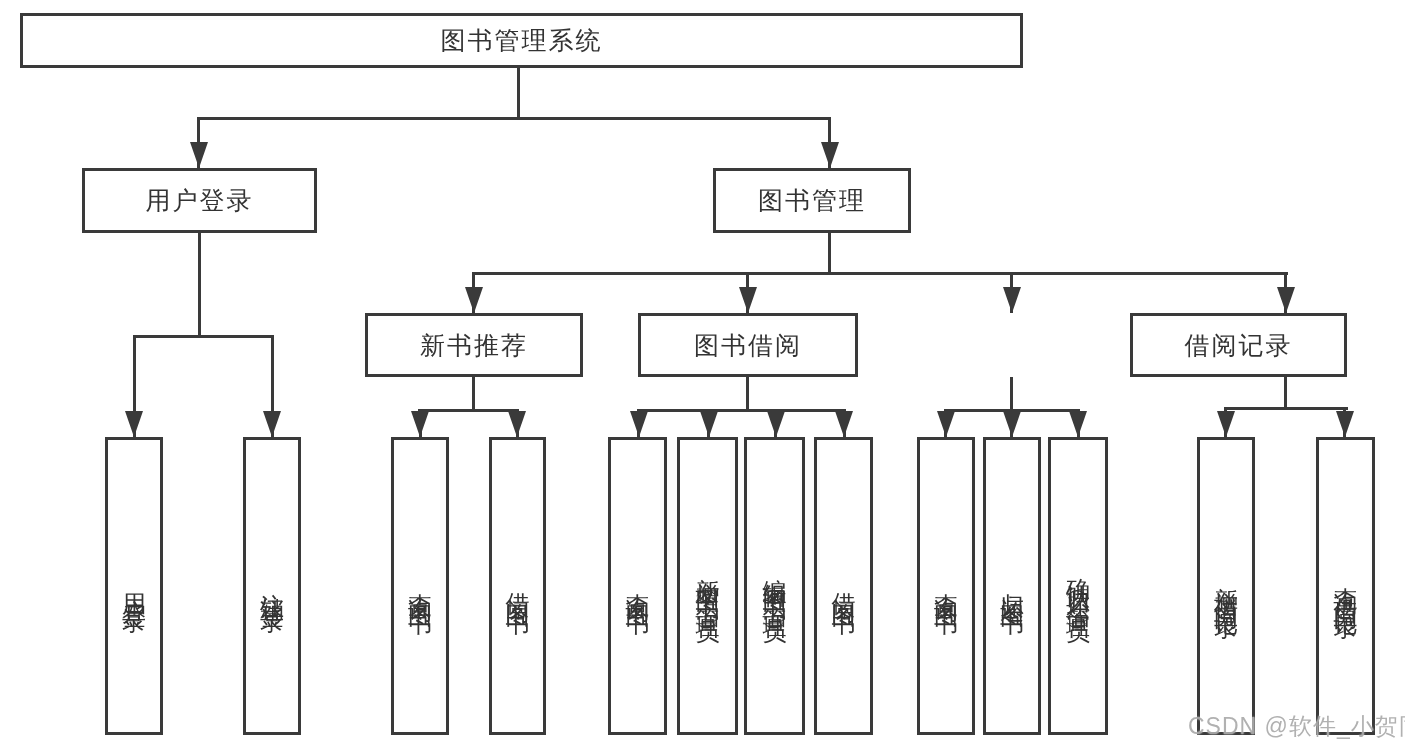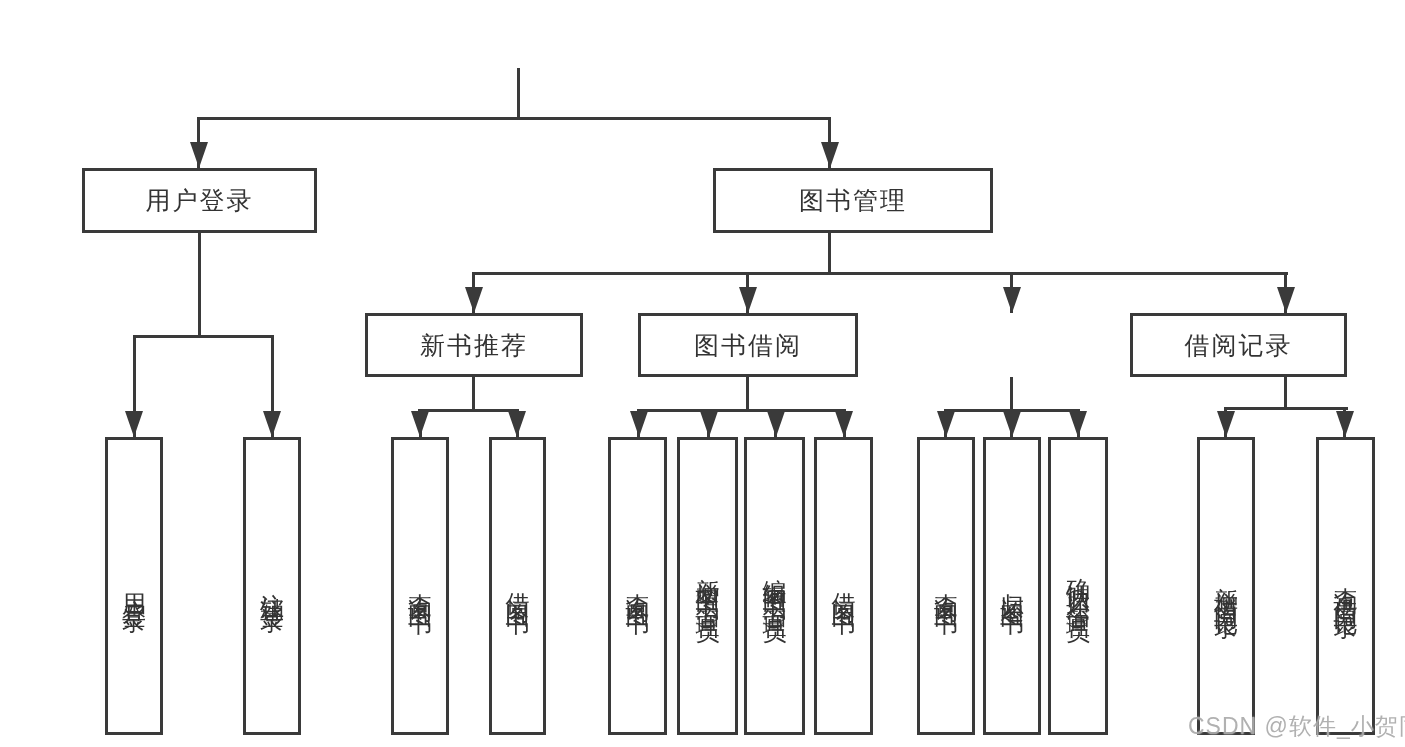--- a/index.html
+++ b/index.html
@@ -34,32 +34,35 @@
     position:absolute;left:1188px;top:711px;font-size:23px;letter-spacing:1px;
     color:var(--watermark);opacity:.92;white-space:nowrap;
     text-shadow:0 0 2px #ffffff;
   }
 </style>
 </head>
 <body>
 
 <div class="canvas">
 
+  <div class="box" style="left:20px;top:13px;width:1003px;height:55px">
+    <span class="hlabel">图书管理系统</span>
+  </div>
 
   <div class="ln vl" style="left:517px;top:68px;height:50px"></div>
   <div class="ln hl" style="left:197px;top:117px;width:634px"></div>
   <div class="ln vl" style="left:197px;top:117px;height:51px"></div>
   <div class="ah" style="left:190px;top:142px"></div>
   <div class="ln vl" style="left:828px;top:117px;height:51px"></div>
   <div class="ah" style="left:821px;top:142px"></div>
 
   <div class="box" style="left:82px;top:168px;width:235px;height:65px">
     <span class="hlabel">用户登录</span>
   </div>
-  <div class="box" style="left:713px;top:168px;width:280px;height:65px">
+  <div class="box" style="left:713px;top:168px;width:198px;height:65px">
     <span class="hlabel">图书管理</span>
   </div>
 
   <div class="ln vl" style="left:198px;top:233px;height:102px"></div>
   <div class="ln hl" style="left:133px;top:335px;width:141px"></div>
   <div class="ln vl" style="left:133px;top:335px;height:102px"></div>
   <div class="ah" style="left:125px;top:411px"></div>
   <div class="ln vl" style="left:271px;top:335px;height:102px"></div>
   <div class="ah" style="left:263px;top:411px"></div>
 

